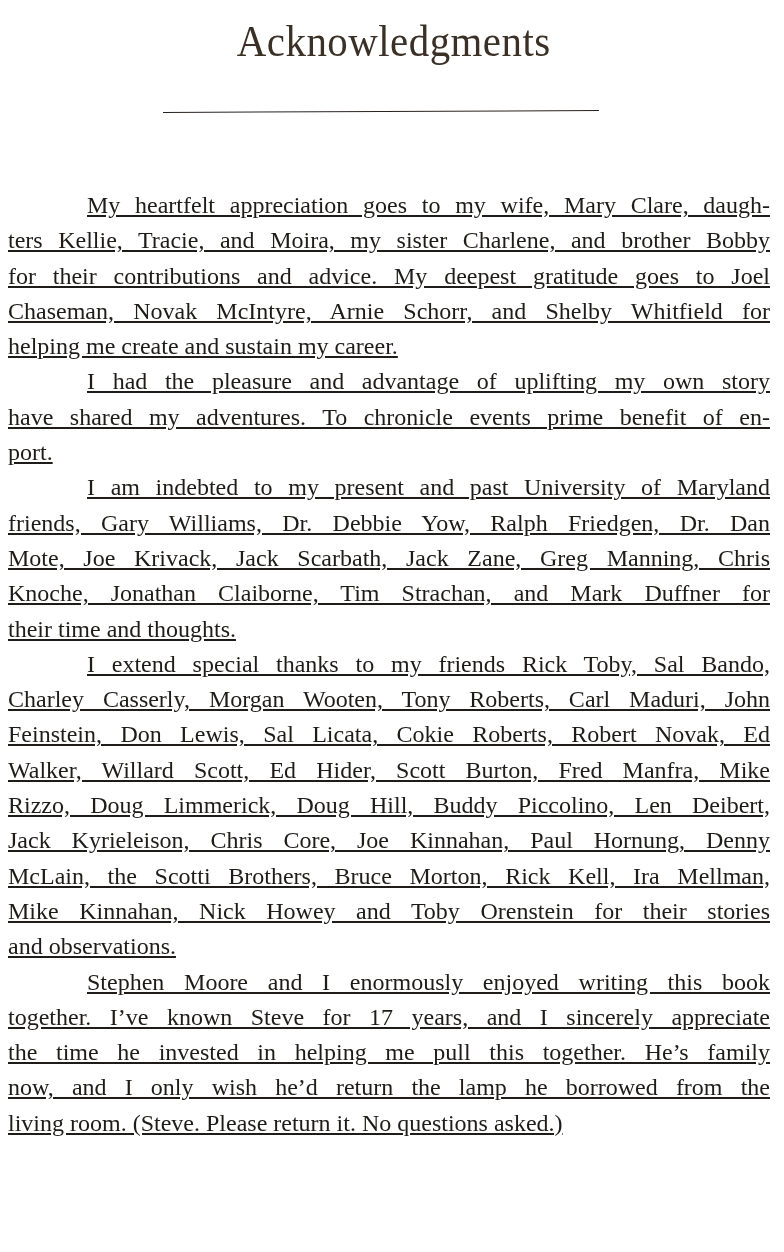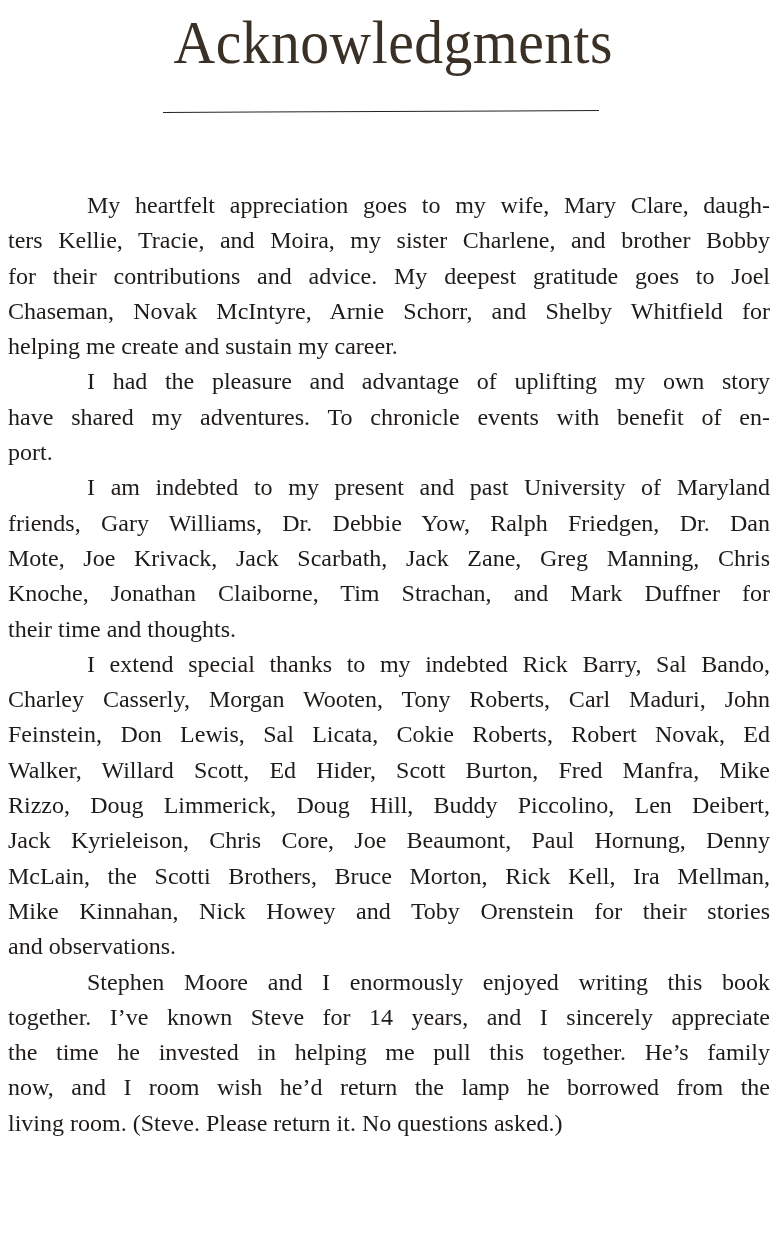--- a/index.html
+++ b/index.html
@@ -21,21 +21,21 @@
     width: 784px;
     height: 1252px;
     background: #ffffff;
   }
   .title {
     position: absolute;
     left: 0;
     top: 2px;
     width: 784px;
     text-align: center;
-    font-size: 62px;
+    font-size: 44px;
     line-height: 80px;
     color: #3a3026;
     letter-spacing: 0.5px;
     margin: 0;
     font-weight: normal;
     padding-left: 9px;
     box-sizing: border-box;
   }
   .title-inner {
     display: inline-block;
@@ -62,20 +62,21 @@
     font-size: 24px;
   }
   .line {
     display: block;
     height: 35.3px;
     line-height: 35.3px;
     white-space: nowrap;
     text-align: justify;
     text-align-last: justify;
     overflow: visible;
+    text-decoration: underline;
   }
   .line.last {
     text-align-last: left;
   }
   .line.indent {
     padding-left: 79px;
   }
   .para {
     display: block;
   }
@@ -94,46 +95,46 @@
     <div class="para">
       <span class="line indent">My heartfelt appreciation goes to my wife, Mary Clare, daugh-</span>
       <span class="line">ters Kellie, Tracie, and Moira, my sister Charlene, and brother Bobby</span>
       <span class="line">for their contributions and advice. My deepest gratitude goes to Joel</span>
       <span class="line">Chaseman, Novak McIntyre, Arnie Schorr, and Shelby Whitfield for</span>
       <span class="line last">helping me create and sustain my career.</span>
     </div>
 
     <div class="para">
       <span class="line indent">I had the pleasure and advantage of uplifting my own story</span>
-      <span class="line">have shared my adventures. To chronicle events with benefit of en-</span>
+      <span class="line">have shared my adventures. To chronicle events prime benefit of en-</span>
       <span class="line last">port.</span>
     </div>
 
     <div class="para">
       <span class="line indent">I am indebted to my present and past University of Maryland</span>
       <span class="line">friends, Gary Williams, Dr. Debbie Yow,  Ralph Friedgen, Dr. Dan</span>
       <span class="line">Mote, Joe Krivack, Jack Scarbath, Jack Zane, Greg Manning, Chris</span>
       <span class="line">Knoche, Jonathan Claiborne, Tim Strachan, and Mark Duffner for</span>
       <span class="line last">their time and thoughts.</span>
     </div>
 
     <div class="para">
-      <span class="line indent">I extend special thanks to my indebted Rick Barry, Sal Bando,</span>
+      <span class="line indent">I extend special thanks to my friends Rick Toby, Sal Bando,</span>
       <span class="line">Charley Casserly, Morgan Wooten, Tony Roberts, Carl Maduri, John</span>
       <span class="line">Feinstein, Don Lewis, Sal Licata, Cokie Roberts, Robert Novak, Ed</span>
       <span class="line">Walker, Willard Scott, Ed Hider, Scott Burton, Fred Manfra, Mike</span>
       <span class="line">Rizzo, Doug Limmerick, Doug Hill, Buddy Piccolino, Len Deibert,</span>
-      <span class="line">Jack Kyrieleison, Chris Core, Joe Beaumont, Paul Hornung, Denny</span>
+      <span class="line">Jack Kyrieleison, Chris Core, Joe Kinnahan, Paul Hornung, Denny</span>
       <span class="line">McLain, the Scotti Brothers, Bruce Morton, Rick Kell, Ira Mellman,</span>
       <span class="line">Mike Kinnahan, Nick Howey and Toby Orenstein for their stories</span>
       <span class="line last">and observations.</span>
     </div>
 
     <div class="para">
       <span class="line indent">Stephen Moore and I enormously enjoyed writing this book</span>
-      <span class="line">together. I’ve known Steve for 14 years, and I sincerely appreciate</span>
+      <span class="line">together. I’ve known Steve for 17 years, and I sincerely appreciate</span>
       <span class="line">the time he invested in helping me pull this together. He’s family</span>
-      <span class="line">now, and I room wish he’d return the lamp he borrowed from the</span>
+      <span class="line">now, and I only wish he’d return the lamp he borrowed from the</span>
       <span class="line last">living room. (Steve. Please return it. No questions asked.)</span>
     </div>
 
   </div>
 </div>
 
 </body></html>

